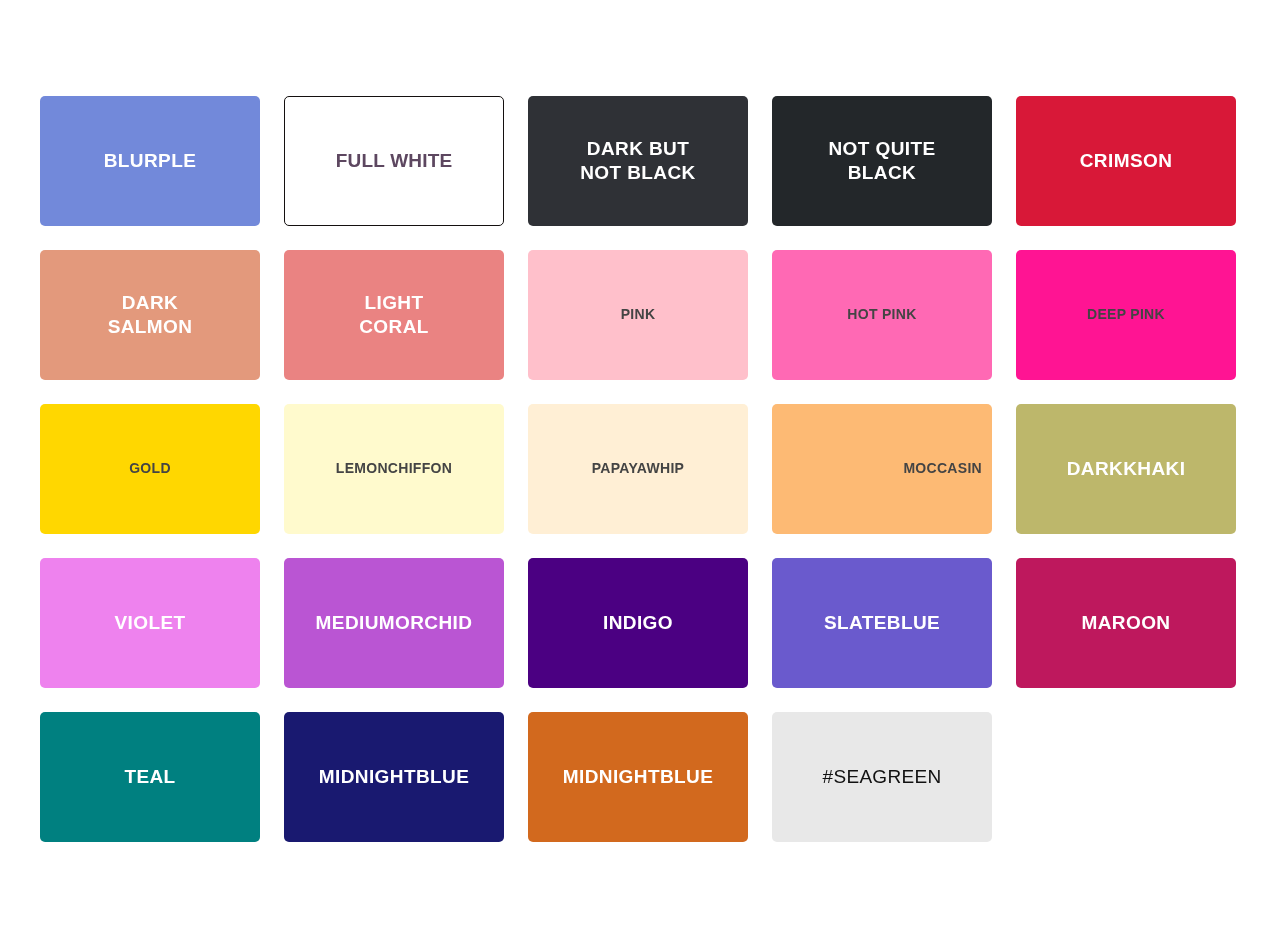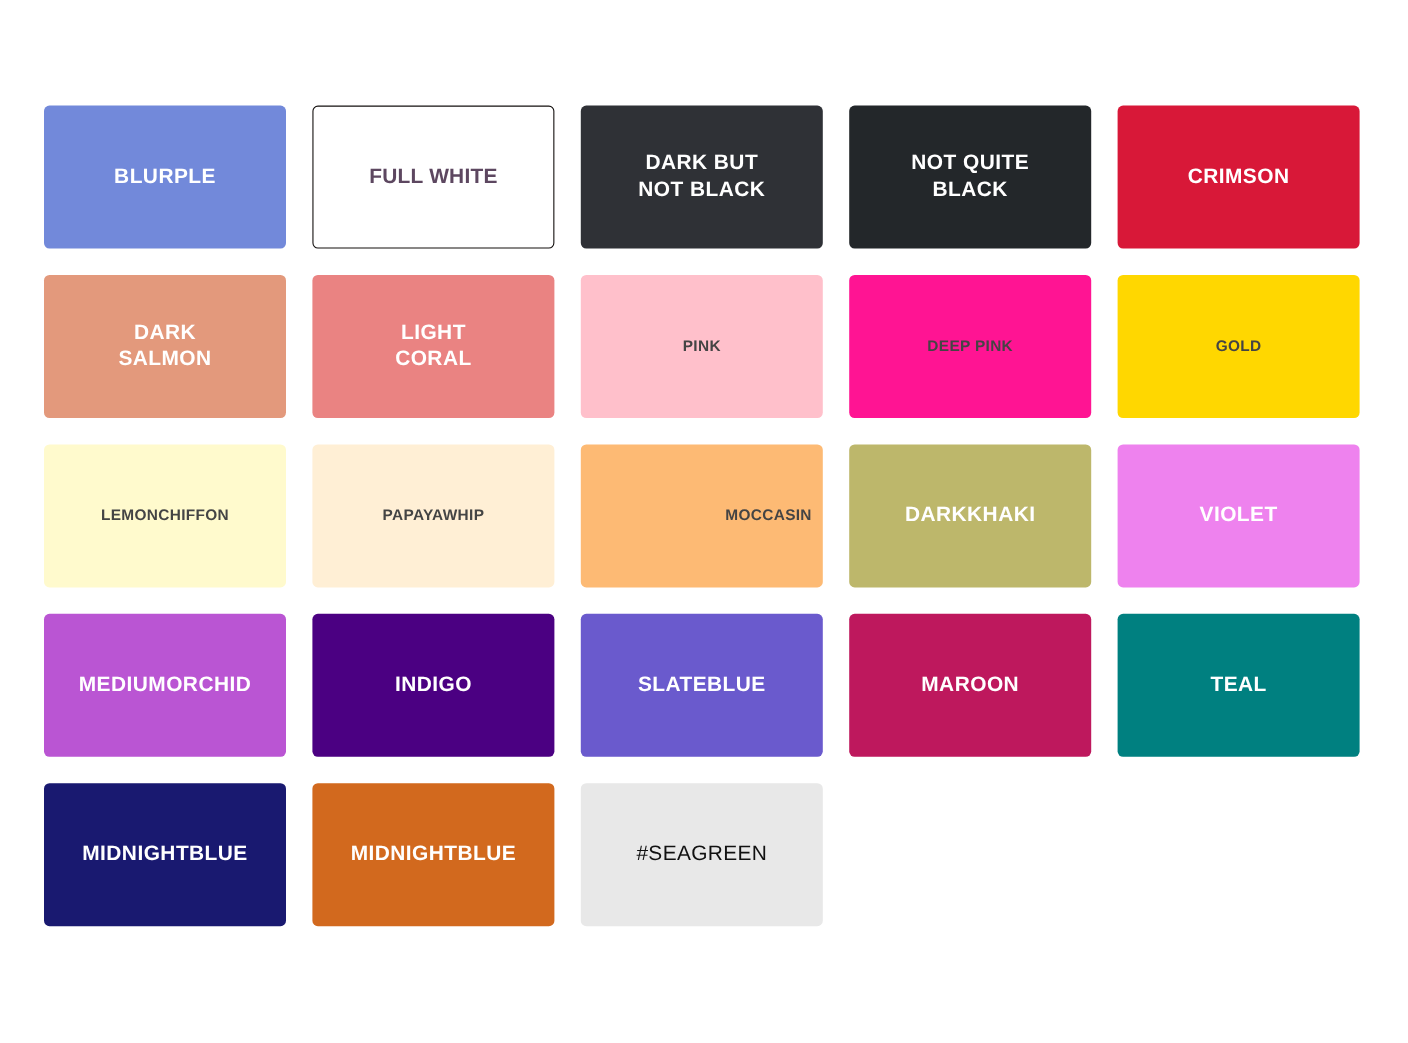--- a/index.html
+++ b/index.html
@@ -109,20 +109,23 @@
       <span class="swatch-label" style="color: rgb(255, 255, 255);">DARK
 SALMON</span>
     </div>
     <div class="swatch text-light" style="background: rgb(234, 131, 130);">
       <span class="swatch-label" style="color: rgb(255, 255, 255);">LIGHT
 CORAL</span>
     </div>
     <div class="swatch text-dark" style="background: rgb(255, 192, 203);">
       <span class="swatch-label" style="color: rgb(68, 68, 68);">PINK</span>
     </div>
+    <div class="swatch text-dark" style="background: rgb(255, 105, 180);">
+      <span class="swatch-label" style="color: rgb(68, 68, 68);">HOT PINK</span>
+    </div>
     <div class="swatch text-dark" style="background: rgb(255, 20, 147);">
       <span class="swatch-label" style="color: rgb(68, 68, 68);">DEEP PINK</span>
     </div>
     <div class="swatch text-dark" style="background: rgb(255, 215, 0);">
       <span class="swatch-label" style="color: rgb(68, 68, 68);">GOLD</span>
     </div>
     <div class="swatch text-dark" style="background: rgb(255, 250, 205);">
       <span class="swatch-label" style="color: rgb(68, 68, 68);">LEMONCHIFFON</span>
     </div>
     <div class="swatch text-dark" style="background: rgb(255, 239, 213);">

